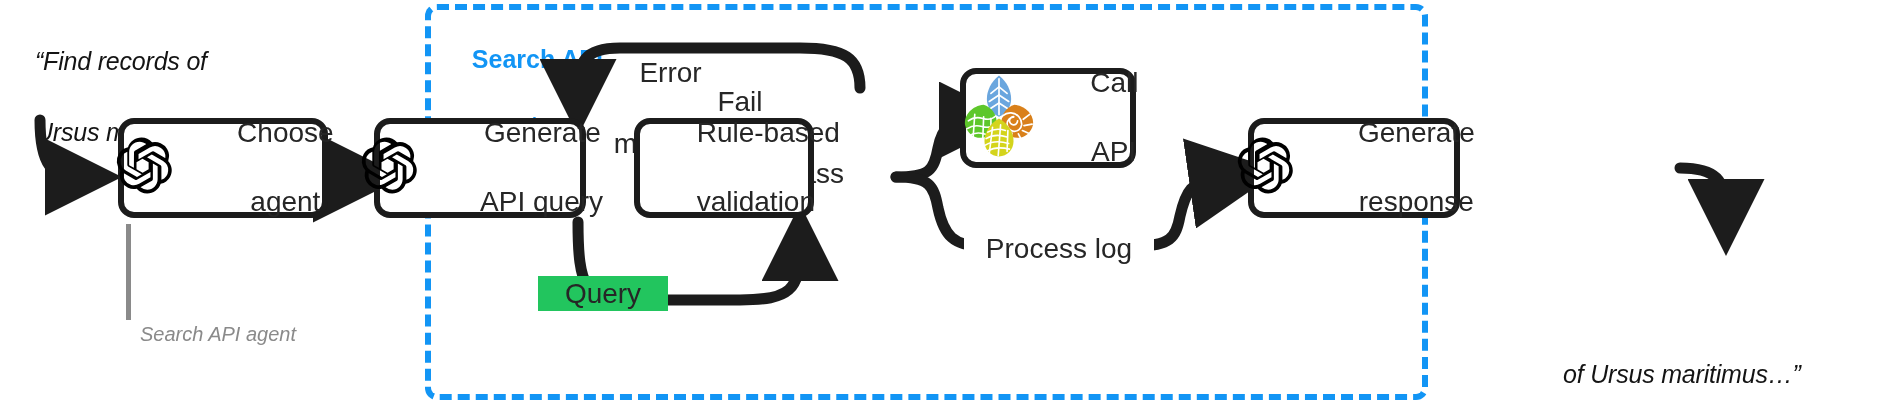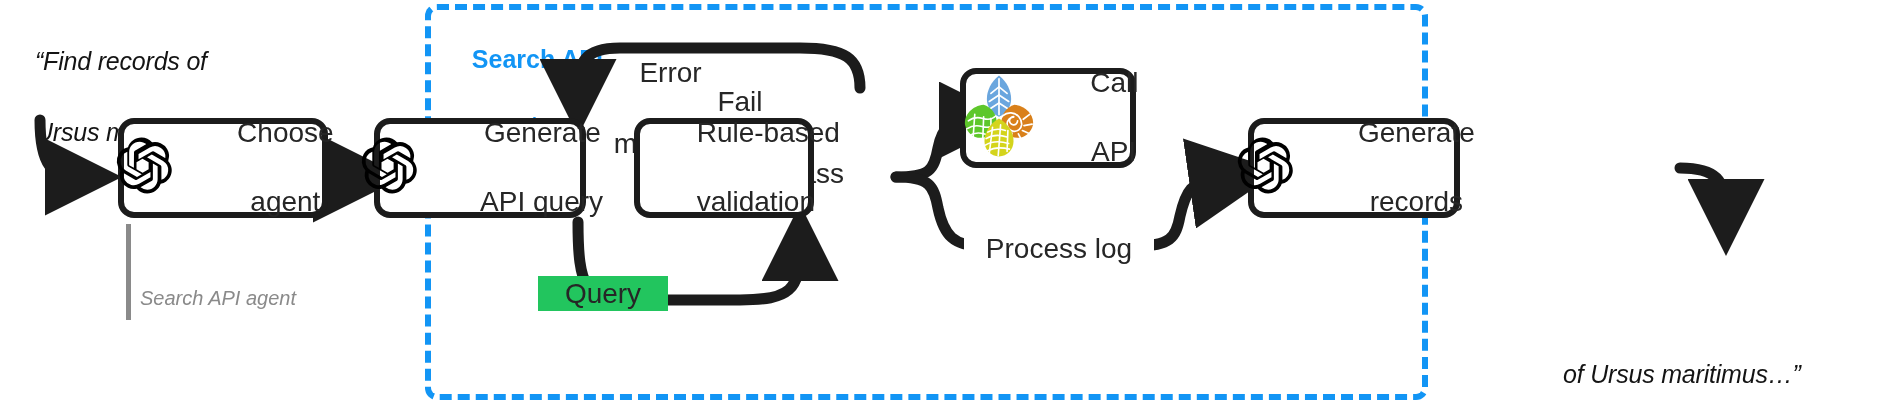--- a/index.html
+++ b/index.html
@@ -25,21 +25,21 @@
     letter-spacing:-0.2px;
     white-space:pre;
   }
   .agent-list{
     font-style:italic;
     font-size:20px;
     color:#8a8a8a;
     line-height:1.46;
     white-space:pre;
   }
-  .agent-list .row{display:block;}
+  .agent-list .row{display:block;margin-top:36px;}
   .group-label{
     color:#1295f5;
     font-weight:bold;
     font-size:25px;
     line-height:1.32;
     white-space:pre;
   }
   .edge-label{
     font-size:28px;
     color:#262626;
@@ -248,17 +248,17 @@
   </div>
 
   <div class="abs node" style="left:1248px;top:118px;width:212px;height:100px;">
     <span class="oai-logo">
       <svg width="62" height="62" viewBox="0 0 64 64" aria-hidden="true">
         <path fill="#000000" d="M58.1 26.2a14.4 14.4 0 0 0-1.2-11.8A14.5 14.5 0 0 0 41.3 7.5 14.4 14.4 0 0 0 30.4 2.6c-6.3 0-11.9 4-13.9 10A14.4 14.4 0 0 0 6.9 19.6a14.5 14.5 0 0 0 1.8 17 14.4 14.4 0 0 0 1.2 11.8 14.5 14.5 0 0 0 15.6 7 14.4 14.4 0 0 0 10.9 4.9c6.3 0 11.9-4 13.9-10a14.4 14.4 0 0 0 9.6-7c2.9-5 2.3-11.4-1.8-16.1zM36.4 56.4a10.7 10.7 0 0 1-6.9-2.5l.3-.2 11.5-6.6c.6-.3.9-.9.9-1.6V29.4l4.9 2.8v13.4c0 5.9-4.8 10.8-10.7 10.8zM13.3 46.6a10.7 10.7 0 0 1-1.3-7.2l.3.2 11.5 6.6c.6.3 1.3.3 1.9 0l14-8.1v5.6L28 50.4a10.8 10.8 0 0 1-14.7-3.8zM10.2 21.9a10.7 10.7 0 0 1 5.6-4.7v13.6c0 .7.3 1.3.9 1.6l14 8.1-4.9 2.8-11.6-6.7a10.8 10.8 0 0 1-4-14.7zm40 9.3L36.2 23l4.9-2.8 11.6 6.7a10.8 10.8 0 0 1-1.7 19.4V32.8c0-.7-.3-1.3-.8-1.6zm4.9-7.3l-.3-.2-11.5-6.7a1.9 1.9 0 0 0-1.9 0l-14 8.1v-5.6l11.6-6.7a10.8 10.8 0 0 1 16 11.1zM22.6 33.9l-4.9-2.8V17.7c0-6 4.8-10.8 10.8-10.8 2.5 0 5 .9 6.9 2.5l-.3.2-11.5 6.6c-.6.3-.9.9-.9 1.6zm2.7-5.8l6.2-3.6 6.3 3.6v7.2l-6.2 3.6-6.3-3.6z"></path>
       </svg>
     </span>
     <span class="label">
       <span>Generate</span><br>
-      <span>records</span>
+      <span>response</span>
     </span>
   </div>
 
 </div>
 
 </body></html>

